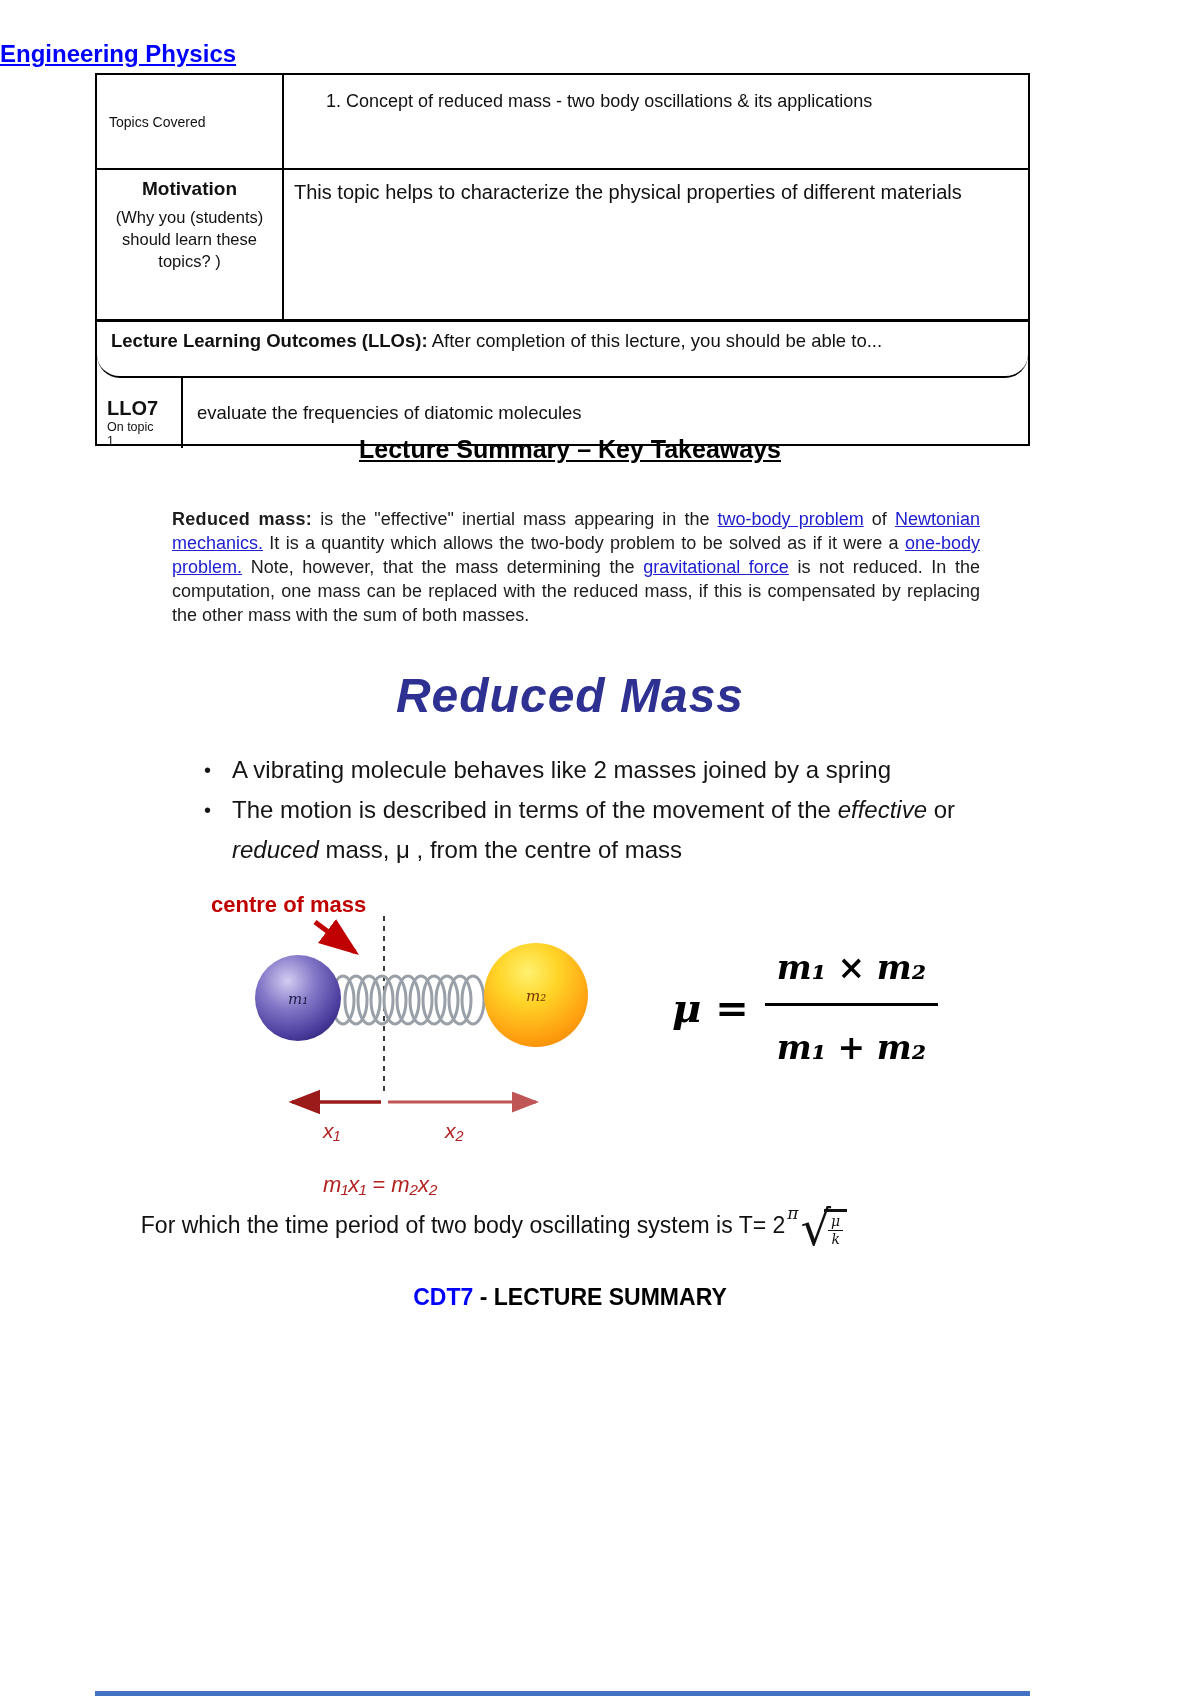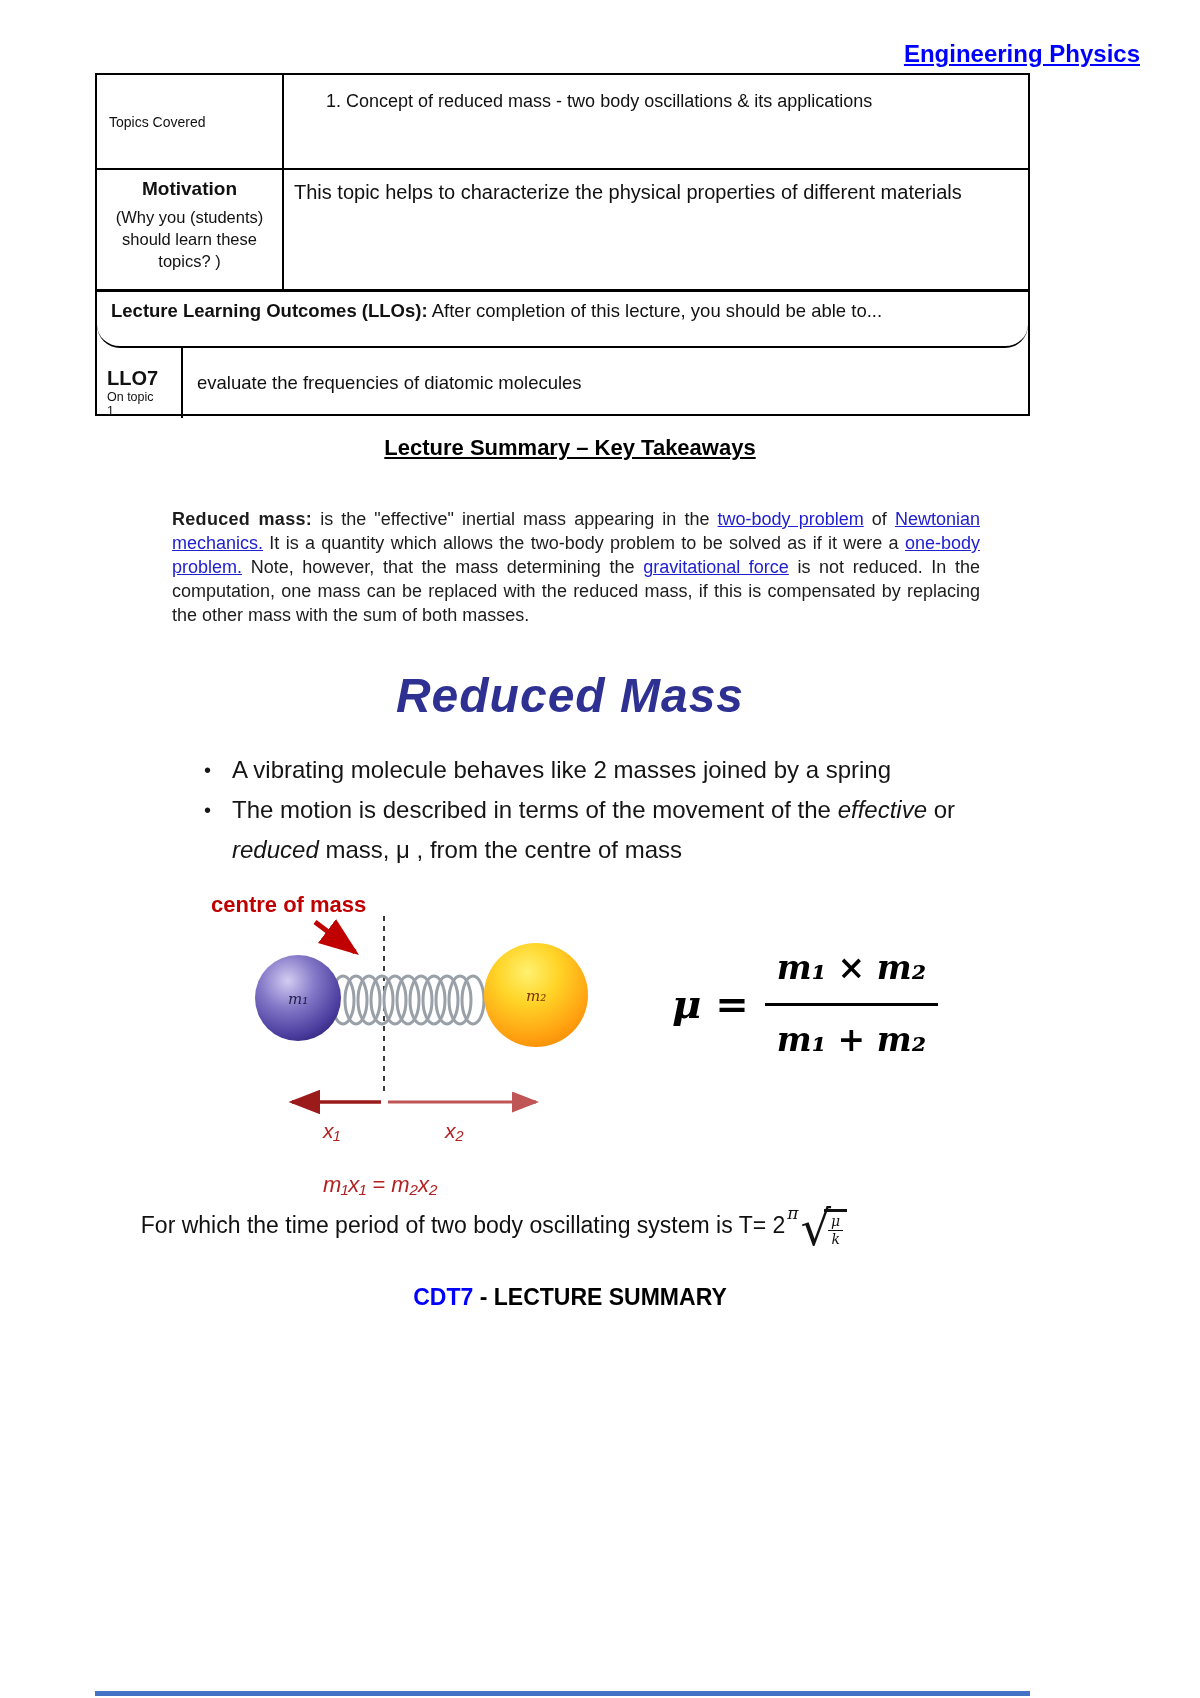--- a/index.html
+++ b/index.html
@@ -1,46 +1,46 @@
 <!DOCTYPE html>
 <html><head>
 <meta charset="utf-8">
 <style>
   html,body{margin:0;padding:0;background:#ffffff;}
   .page{position:relative;width:1200px;height:1698px;background:#fff;overflow:hidden;
         font-family:"Liberation Sans", sans-serif;color:#111;}
 
   
-  .doc-title{position:absolute;top:40px;left:0;width:1140px;text-align:right;margin:0;
+  .doc-title{position:absolute;top:40px;left:0;width:1140px;text-align:left;margin:0;
              font-size:24px;font-weight:bold;color:#0000FE;text-decoration:underline;}
 
   
   .info-table{position:absolute;left:95px;top:73px;width:935px;border:2px solid #000;box-sizing:border-box;background:#fff;}
   .irow{display:grid;box-sizing:border-box;}
   .r1{grid-template-columns:187px 1fr;height:95px;border-bottom:2px solid #000;}
-  .r2{grid-template-columns:187px 1fr;height:122px;border-bottom:3px solid #000;}
+  .r2{grid-template-columns:187px 1fr;height:152px;border-bottom:3px solid #000;}
   .r3{height:56px;border-bottom:2px solid #000;border-radius:23px;}
   .r4{grid-template-columns:86px 1fr;height:66px;}
   .cell{box-sizing:border-box;}
   .cl{border-right:2px solid #000;}
   .c-topics-label{display:flex;align-items:center;padding-left:12px;font-size:14px;}
   .c-topics-value{padding:13px 20px 0 42px;font-size:18px;line-height:26px;}
   .c-motivation{display:flex;flex-direction:column;align-items:center;text-align:center;padding-top:8px;}
   .motivation-title{font-size:19px;font-weight:bold;margin-bottom:6px;}
   .motivation-sub{font-size:16.5px;line-height:22px;width:150px;}
   .c-motivation-value{padding:8px 16px 0 10px;font-size:20px;line-height:29px;}
   .c-llo-header{padding:6px 14px;font-size:18.5px;line-height:25px;}
   .c-llo-left{padding:18px 4px 0 10px;}
   .llo-code{font-size:20px;font-weight:bold;line-height:24px;}
   .llo-sub{font-size:12.5px;line-height:14px;}
   .c-llo-value{display:flex;align-items:center;padding-left:14px;font-size:18.5px;}
 
   
   .summary-heading{position:absolute;top:435px;left:0;width:1140px;text-align:center;margin:0;
-                   font-size:22px;font-weight:bold;text-decoration:underline;color:#000;}
+                   font-size:25px;font-weight:bold;text-decoration:underline;color:#000;}
 
   
   .para{position:absolute;top:507px;left:172px;width:808px;margin:0;font-size:18px;line-height:24px;
         text-align:justify;color:#1c1c1c;}
   .para b{letter-spacing:.3px;}
   .doclink{color:#2020D0;text-decoration:underline;cursor:pointer;}
 
   
   .rm-heading{position:absolute;top:668px;left:0;width:1140px;text-align:center;margin:0;
               font-size:48px;font-weight:bold;font-style:italic;color:#2E3192;letter-spacing:1px;}
@@ -57,21 +57,21 @@
   .mlabel2{fill:#7a3000;}
   .xlabel{font-size:21px;font-style:italic;fill:#B22222;font-family:"Liberation Sans",sans-serif;}
   .balance{font-size:22px;font-style:italic;fill:#B22222;font-family:"Liberation Sans",sans-serif;}
 
   
   .mu-formula{position:absolute;left:672px;top:948px;display:flex;align-items:center;gap:16px;
               font-family:"DejaVu Serif",serif;font-style:italic;font-weight:bold;color:#000;}
   .mu-lhs{font-size:40px;}
   .frac{display:flex;flex-direction:column;align-items:center;font-size:33px;}
   .frac-num{padding:0 12px 16px;border-bottom:3px solid #000;}
-  .frac-den{padding-top:14px;}
+  .frac-den{padding-top:22px;}
 
   
   .period-line{position:absolute;top:1203px;left:0;width:988px;text-align:center;font-size:23px;color:#111;}
   .pi-sup{font-size:17px;font-style:italic;font-family:"DejaVu Serif",serif;vertical-align:14px;margin-left:2px;}
   .radical{display:inline-flex;align-items:flex-start;margin-left:2px;vertical-align:-12px;}
   .sqrt-glyph{font-size:48px;line-height:44px;font-family:"DejaVu Sans",sans-serif;}
   .radicand{display:flex;flex-direction:column;align-items:center;border-top:3px solid #111;
             margin-left:-7px;margin-top:3px;font-size:14px;line-height:15px;font-style:italic;
             font-family:"DejaVu Serif",serif;padding:2px 4px 0;}
   .rad-num{border-bottom:1.5px solid #111;padding:0 3px 1px;}

